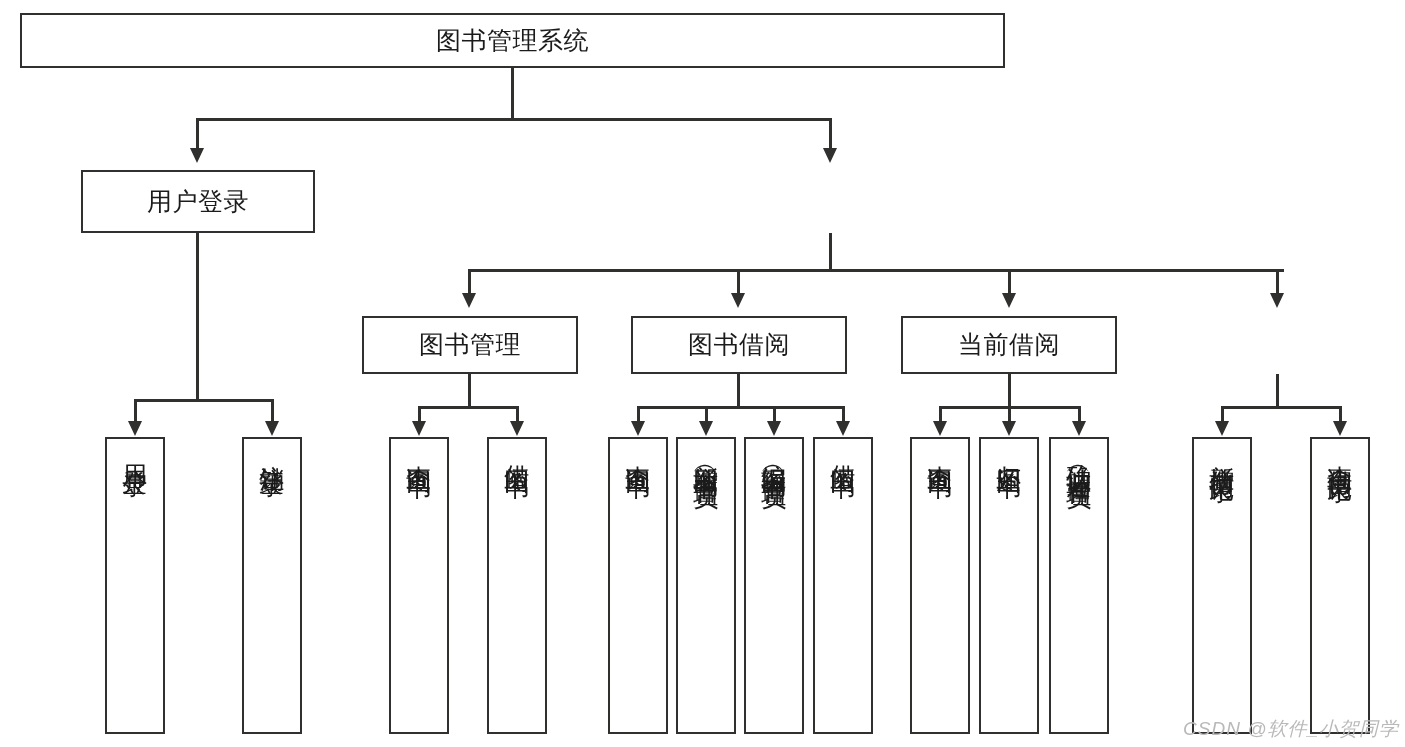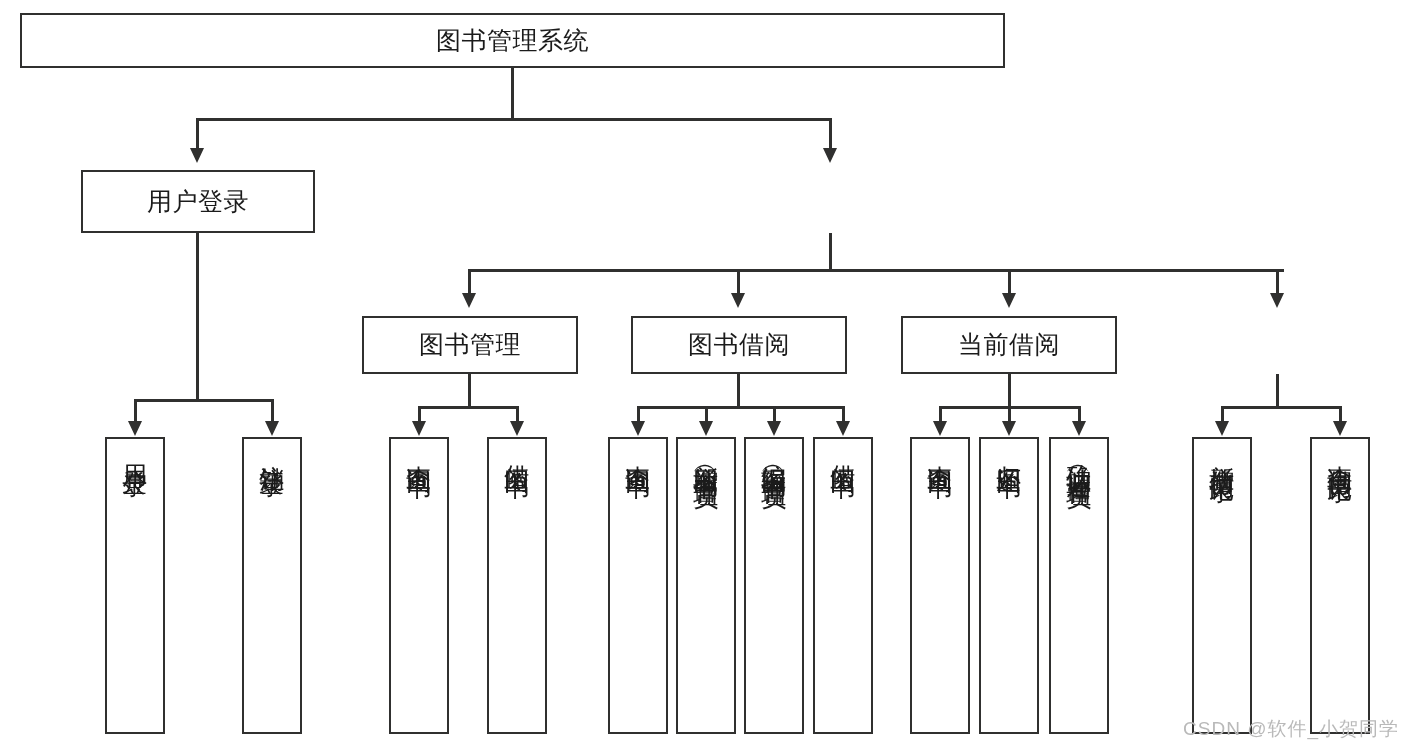--- a/index.html
+++ b/index.html
@@ -71,20 +71,21 @@
   #watermark{
     position:absolute;
     right:6px;
     bottom:5px;
     font-size:19px;
     color:#b9b9b9;
     letter-spacing:1px;
     z-index:9;
     white-space:nowrap;
     font-family:"Liberation Sans","DejaVu Sans",sans-serif;
+    font-style:italic;
   }
 </style>
 </head>
 <body>
 
 <div id="canvas">
 
   <div class="node h root" style="left:20px;top:13px;width:985px;height:55px;">
     <span class="lbl">图书管理系统</span>
   </div>

